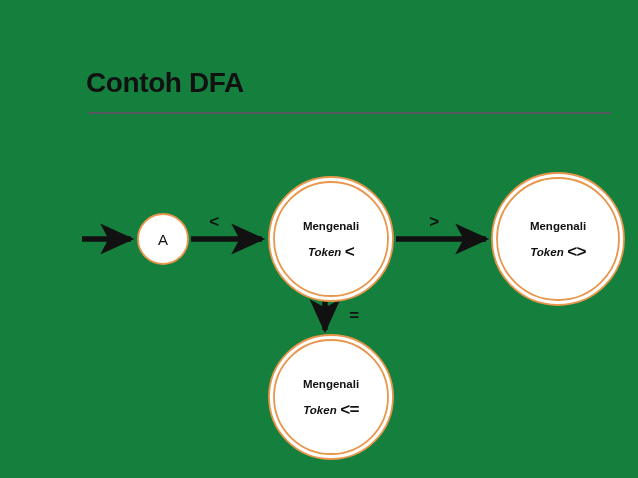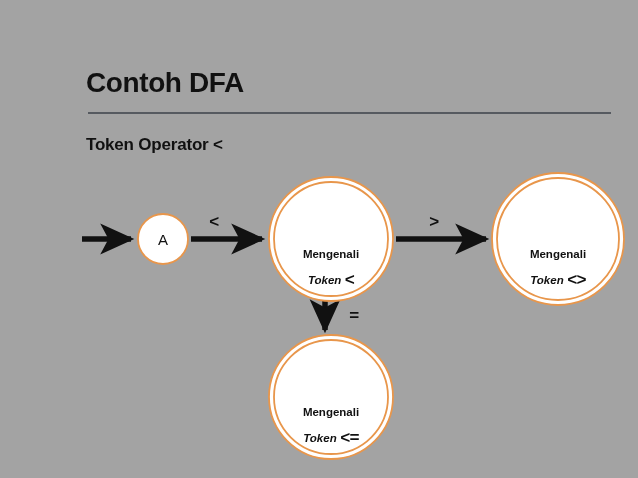--- a/index.html
+++ b/index.html
@@ -12,21 +12,21 @@
     height: 478px;
     position: relative;
     overflow: hidden;
     font-family: "Liberation Sans", sans-serif;
     color: #000000;
   }
 
   #slide {
     position: absolute;
     inset: 0;
-    background: #a3a3a3;
+    background: #15803d;
   }
 
   
   #page-title {
     position: absolute;
     left: 86px;
     top: 66px;
     font-size: 28px;
     font-weight: bold;
     letter-spacing: -0.4px;
@@ -67,21 +67,20 @@
   
   .state-label {
     position: absolute;
     text-align: center;
     font-size: 11.5px;
     font-weight: bold;
     color: #111111;
     line-height: 15px;
     white-space: nowrap;
     transform: translate(-50%, -50%);
-    margin-top: 28px;
   }
   .state-label .l1 { display: block; margin-bottom: 10px; }
   .state-label .l2 { display: block; font-style: italic; }
   .state-label .sym {
     font-size: 17px;
     font-weight: bold;
     letter-spacing: -0.5px;
     vertical-align: -1px;
   }
 
@@ -104,21 +103,20 @@
     letter-spacing: -0.5px;
   }
 </style>
 </head>
 <body>
 
 <div id="slide">
 
   <div id="page-title">Contoh DFA</div>
   <div id="title-rule"></div>
-  <div id="subtitle">Token Operator &lt;</div>
 
   <div id="diagram">
     <svg width="638" height="478" viewBox="0 0 638 478" xmlns="http://www.w3.org/2000/svg">
       <defs>
         <marker id="ahead" markerWidth="7" markerHeight="7" refX="5.6" refY="3.2" orient="auto" markerUnits="strokeWidth">
           <path d="M0,0.4 L6.2,3.2 L0,6.0 L1.5,3.2 Z" fill="#111111"></path>
         </marker>
       </defs>
 
       <g>

